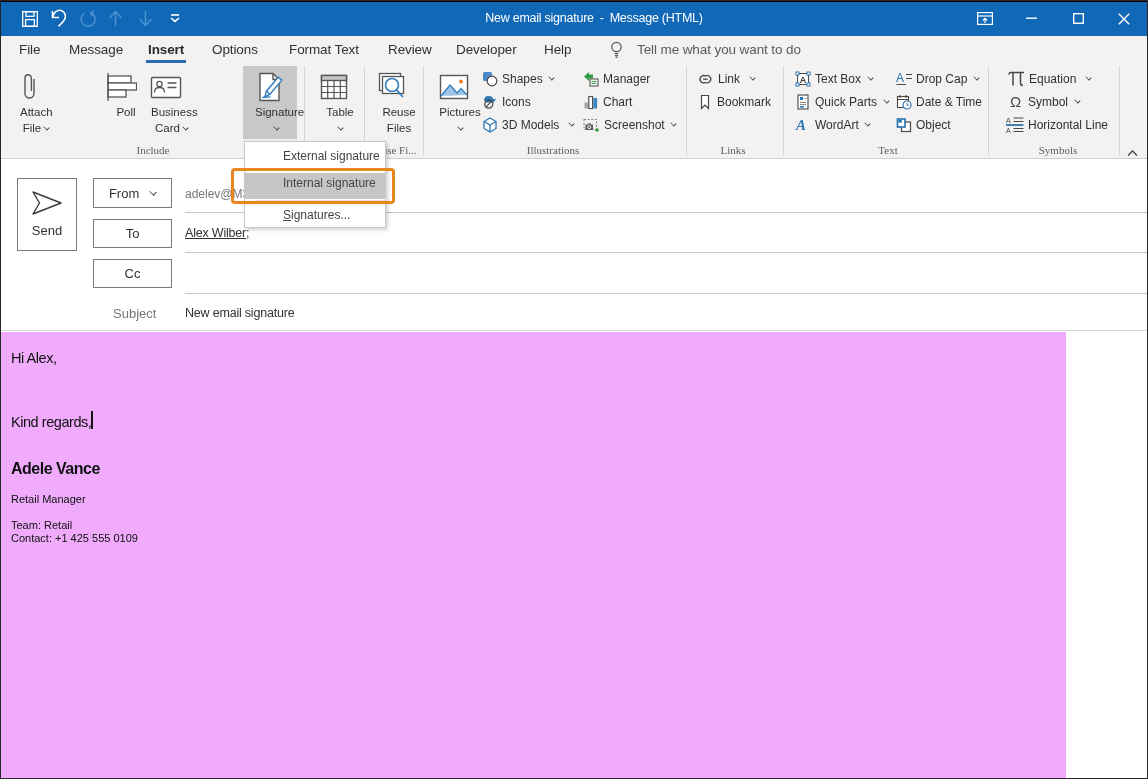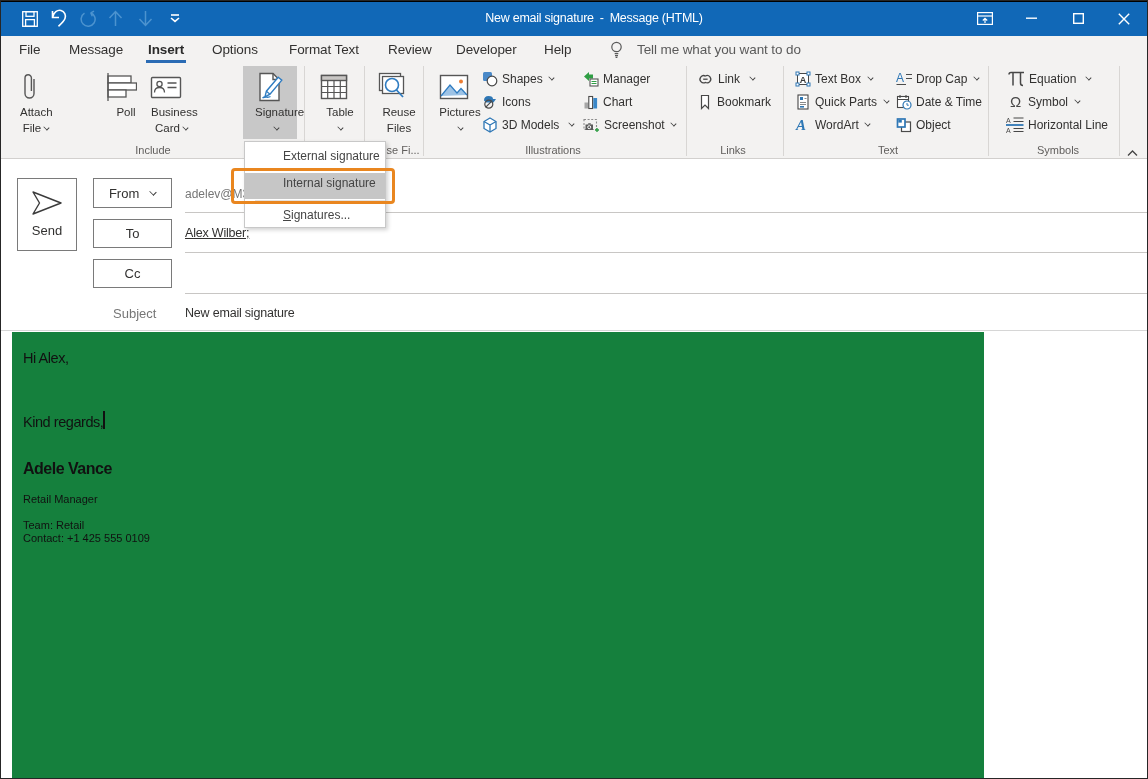--- a/index.html
+++ b/index.html
@@ -13,38 +13,38 @@
   #titlebar { position:absolute; left:0; top:0; width:1148px; height:36px; background:#1168b7; }
   #topstrip { position:absolute; left:0; top:0; width:1148px; height:2px; background:#000; }
   #title { position:absolute; top:11px; left:8px; width:1148px; text-align:center;
     color:#fff; font-size:12.5px; letter-spacing:-0.25px;margin-left:12px; }
   
   #menubar { position:absolute; left:0; top:36px; width:1148px; height:28px; background:#f3f2f1; }
   .tab { position:absolute; top:6px; font-size:13.5px; color:#323130; letter-spacing:-0.1px; }
   #ins-ul { position:absolute; left:146px; top:60px; width:40px; height:3px; background:#2a6bb4; }
   
   #ribbon { position:absolute; left:0; top:64px; width:1148px; height:95px; background:#f3f2f1;
-    border-bottom:1px solid #d2d0ce; }
+    border-bottom:1px solid #d2d0ce;font-family:Liberation Serif, serif; }
   .gdiv { position:absolute; top:2px; width:1px; height:90px; background:#d8d6d4; }
   .glabel { position:absolute; top:80px; font-size:11px; color:#605e5c; text-align:center; }
   .lbtn { position:absolute; top:2px; height:73px; text-align:center; }
   .licon { height:36px; padding-top:5px; }
   .llabel { font-size:11.5px; color:#323130; line-height:15.5px; margin-top:3px;margin-left:12px; }
   .sbtn { position:absolute; height:17px; display:flex; align-items:center; font-size:12px; color:#323130; white-space:nowrap; }
   .sbtn svg { margin-right:4px; }
   .cv { display:inline-block; width:5px; height:5px; border-right:1.3px solid #3b3b3b;
     border-bottom:1.3px solid #3b3b3b; transform:rotate(45deg) scale(1,0.75); margin-bottom:2px; }
   
   #composer { position:absolute; left:0; top:160px; width:1148px; height:171px; background:#fff;
     border-bottom:1px solid #d6d6d6; }
   .fbtn { position:absolute; left:93px; width:79px; height:30px; border:1px solid #7a7a7a;
     background:#fff; font-size:13px; color:#323130; display:flex; align-items:center; justify-content:center; }
   .fline { position:absolute; left:185px; right:0; height:1px; background:#c8c6c4; }
   
-  #mailbody { position:absolute; left:12px; top:332px; width:972px; height:447px; background:#15803d; }
+  #mailbody { position:absolute; left:0; top:332px; width:1066px; height:447px; background:#f0abfc; }
   
   #ddmenu { position:absolute; left:244px; top:141px; width:142px; height:87px; background:#fff;
     border:1px solid #c8c8c8; box-shadow:2px 2px 4px rgba(0,0,0,0.18); z-index:50; }
   .dditem { position:absolute; left:0; width:140px; height:25px; font-size:12px; color:#444;
     line-height:25px; }
   .dditem span { margin-left:38px; }
   #ddhl { position:absolute; left:0px; top:31px; width:140px; height:26px; background:#c6c6c6; }
   #orange { position:absolute; left:231px; top:168px; width:164px; height:36px;
     border:3px solid #e9861f; border-radius:4px; z-index:60; }
 </style>

